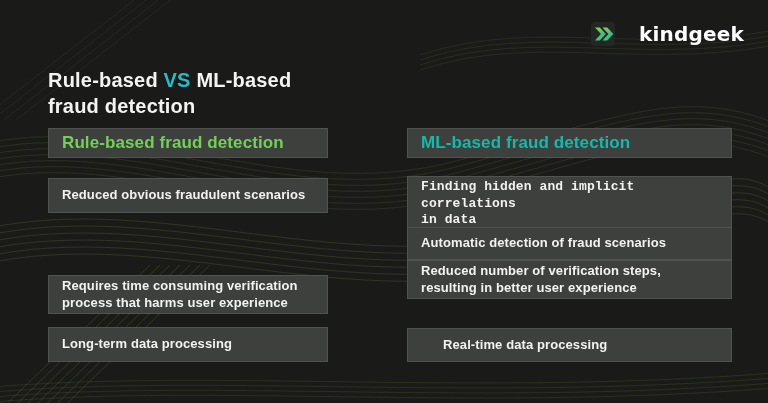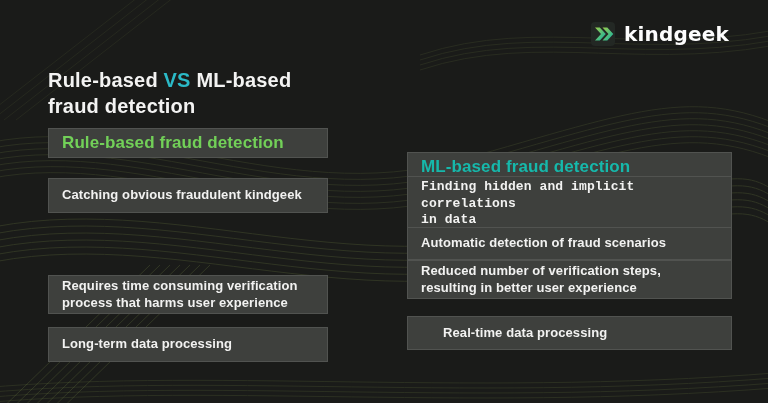--- a/index.html
+++ b/index.html
@@ -3,21 +3,21 @@
 <meta charset="utf-8">
 <style>
   html,body{margin:0;padding:0;background:#101010;}
   .stage{
     position:relative;width:768px;height:403px;overflow:hidden;
     background:#1a1b19;
     font-family:"Liberation Sans", sans-serif;
   }
   .waves{position:absolute;inset:0;pointer-events:none;}
   
-  .logo{position:absolute;top:22px;left:591px;display:flex;align-items:flex-end;gap:9px;}
+  .logo{position:absolute;top:22px;left:591px;display:flex;align-items:flex-end;gap:24px;}
   .logo-icon{width:24px;height:24px;display:block;}
   .logo-word{
     font-family:"DejaVu Sans", sans-serif;
     font-size:20px;font-weight:600;color:#fdfdfd;letter-spacing:.2px;line-height:24px;
   }
   
   .title{
     position:absolute;left:48px;top:54px;
     font-size:20px;line-height:26px;font-weight:700;color:#f3f3f2;letter-spacing:.2px;
   }
@@ -29,30 +29,30 @@
     border:1px solid rgba(255,255,255,.10);
     display:flex;align-items:center;
     padding:2px 13px;
     color:#f2f2f1;font-size:13px;font-weight:700;line-height:16.5px;letter-spacing:.1px;
     white-space:pre-line;
   }
   .box.head{font-size:17px;line-height:20px;}
   .col-l{left:48px;width:280px;}
   .col-r{left:407px;width:325px;}
   .head-l{color:var(--green,#72d058);}
-  .head-r{color:var(--teal,#16b8ab);margin-top:24px;}
+  .head-r{color:var(--teal,#16b8ab);}
   .t128{top:128px;min-height:30px;}
   .l1{top:178px;min-height:35px;}
   .l2{top:224px;min-height:39px;}
   .l3{top:275px;min-height:38px;}
   .l4{top:327px;min-height:35px;}
   .r1{top:176px;min-height:40px;font-family:Liberation Mono, monospace;}
   .r2{top:227px;min-height:33px;}
   .r3{top:260px;min-height:38px;}
-  .r4{top:316px;min-height:34px;padding-left:35px;}
+  .r4{top:328px;min-height:34px;padding-left:35px;}
 </style>
 </head>
 <body>
 
 <div class="stage">
 
   <svg class="waves" width="768" height="403" viewBox="0 0 768 403">
     <defs>
       <path id="wA" d="M-40 150 C 120 100, 280 210, 460 160 S 700 80, 810 140"></path>
       <path id="wB" d="M-40 235 C 150 180, 350 290, 560 225 S 740 170, 810 215"></path>
@@ -123,21 +123,21 @@
     </svg>
     <span class="logo-word">kindgeek</span>
   </div>
 
   <h1 class="title">
     <span>Rule-based </span><span class="vs">VS</span><span> ML-based</span><br>
     <span>fraud detection</span>
   </h1>
 
   <div class="box head col-l t128 head-l">Rule-based fraud detection</div>
-  <div class="box col-l l1">Catching obvious fraudulent kindgeek</div>
+  <div class="box col-l l1">Reduced obvious fraudulent scenarios</div>
   <div class="box col-l l3">Requires time consuming verification
 process that harms user experience</div>
   <div class="box col-l l4">Long-term data processing</div>
 
   <div class="box head col-r t128 head-r">ML-based fraud detection</div>
   <div class="box col-r r1">Finding hidden and implicit correlations
 in data</div>
   <div class="box col-r r2">Automatic detection of fraud scenarios</div>
   <div class="box col-r r3">Reduced number of verification steps,
 resulting in better user experience</div>

